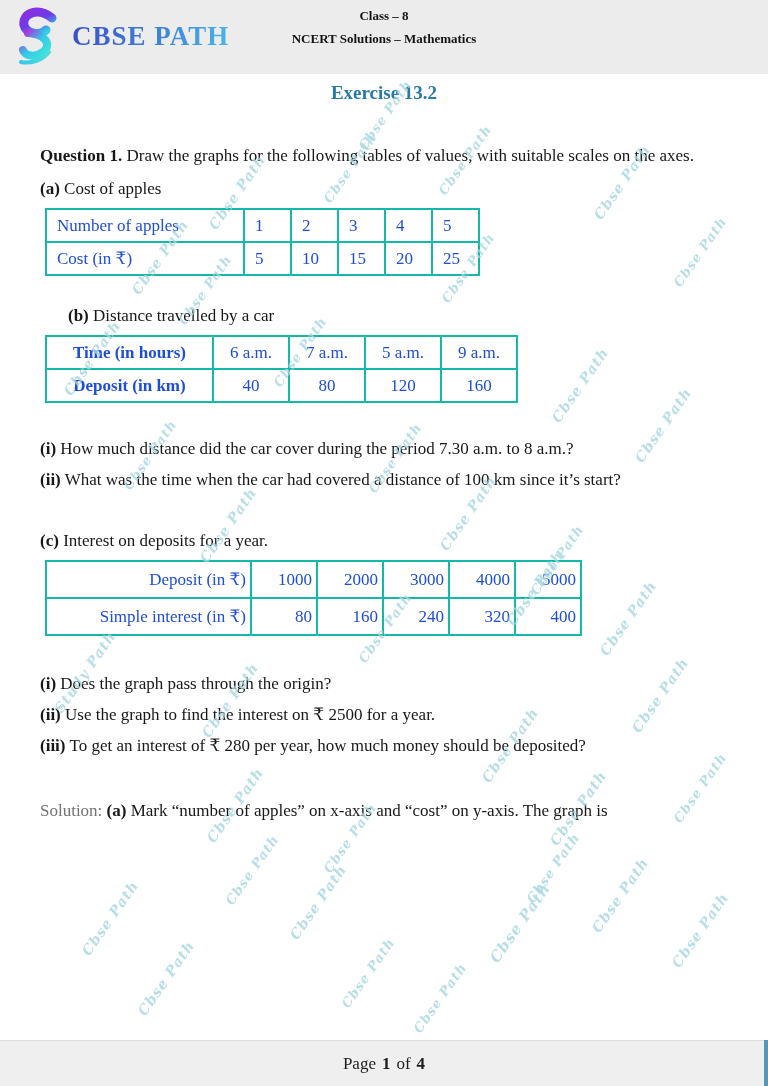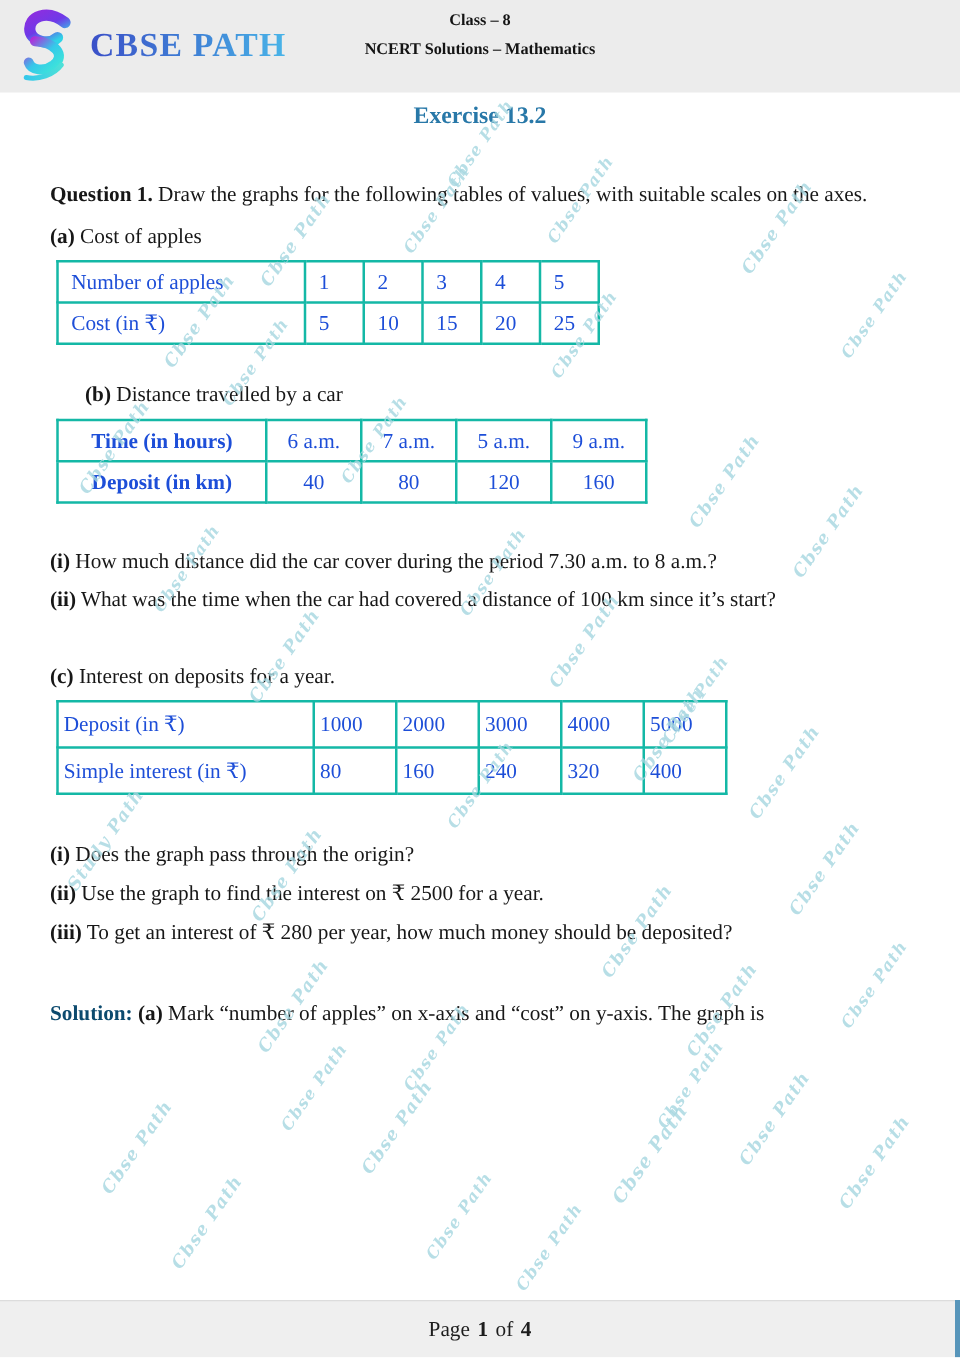--- a/index.html
+++ b/index.html
@@ -40,34 +40,34 @@
   .content { position:relative; z-index:1; padding:0 40px; font-size:17px; line-height:31px; }
   .para { margin:0; }
   .lbl { font-weight:bold; }
   .question { margin-top:36px; max-width:672px; }
   .caption-a { margin-top:2px; }
   .caption-b { margin-top:24px;margin-left:28px; }
   .caption-c { margin-top:30px; }
   .qb-1 { margin-top:30px; }
   .qc-1 { margin-top:32px; }
   .solution { margin-top:34px; }
-  .solution-label { font-weight:bold; color:#0c4a6e; }
+  .solution-label { font-weight:normal; color:#737373; }
   
   table { border-collapse:collapse; margin-top:4px; margin-left:5px; }
   td {
     border:2px solid #14b8a6; height:33px;
     font-size:17px; color:#1d4ed8; background:transparent;
   }
   .t-a td { text-align:left; padding:0 4px 0 10px; }
   .t-a .hcol { width:198px; }
   .t-a .vcol { width:47px; }
   .t-b td { text-align:center; padding:0 4px; }
   .t-b .hcol { width:167px; font-weight:bold; }
   .t-b .vcol { width:76px; }
-  .t-c td { text-align:left; padding:0 4px; height:37px; }
+  .t-c td { text-align:right; padding:0 4px; height:37px; }
   .t-c .hcol { width:205px; }
   .t-c .vcol { width:66px; }
   
   .footer {
     position:absolute; left:0; bottom:0; width:100%; height:46px;
     background:#efefef; border-top:1px solid #dcdcdc;
     display:flex; align-items:center; justify-content:center;
     font-size:17px; color:#1d1d1d; z-index:6;
   }
   .footer span { margin:0 3px; }

